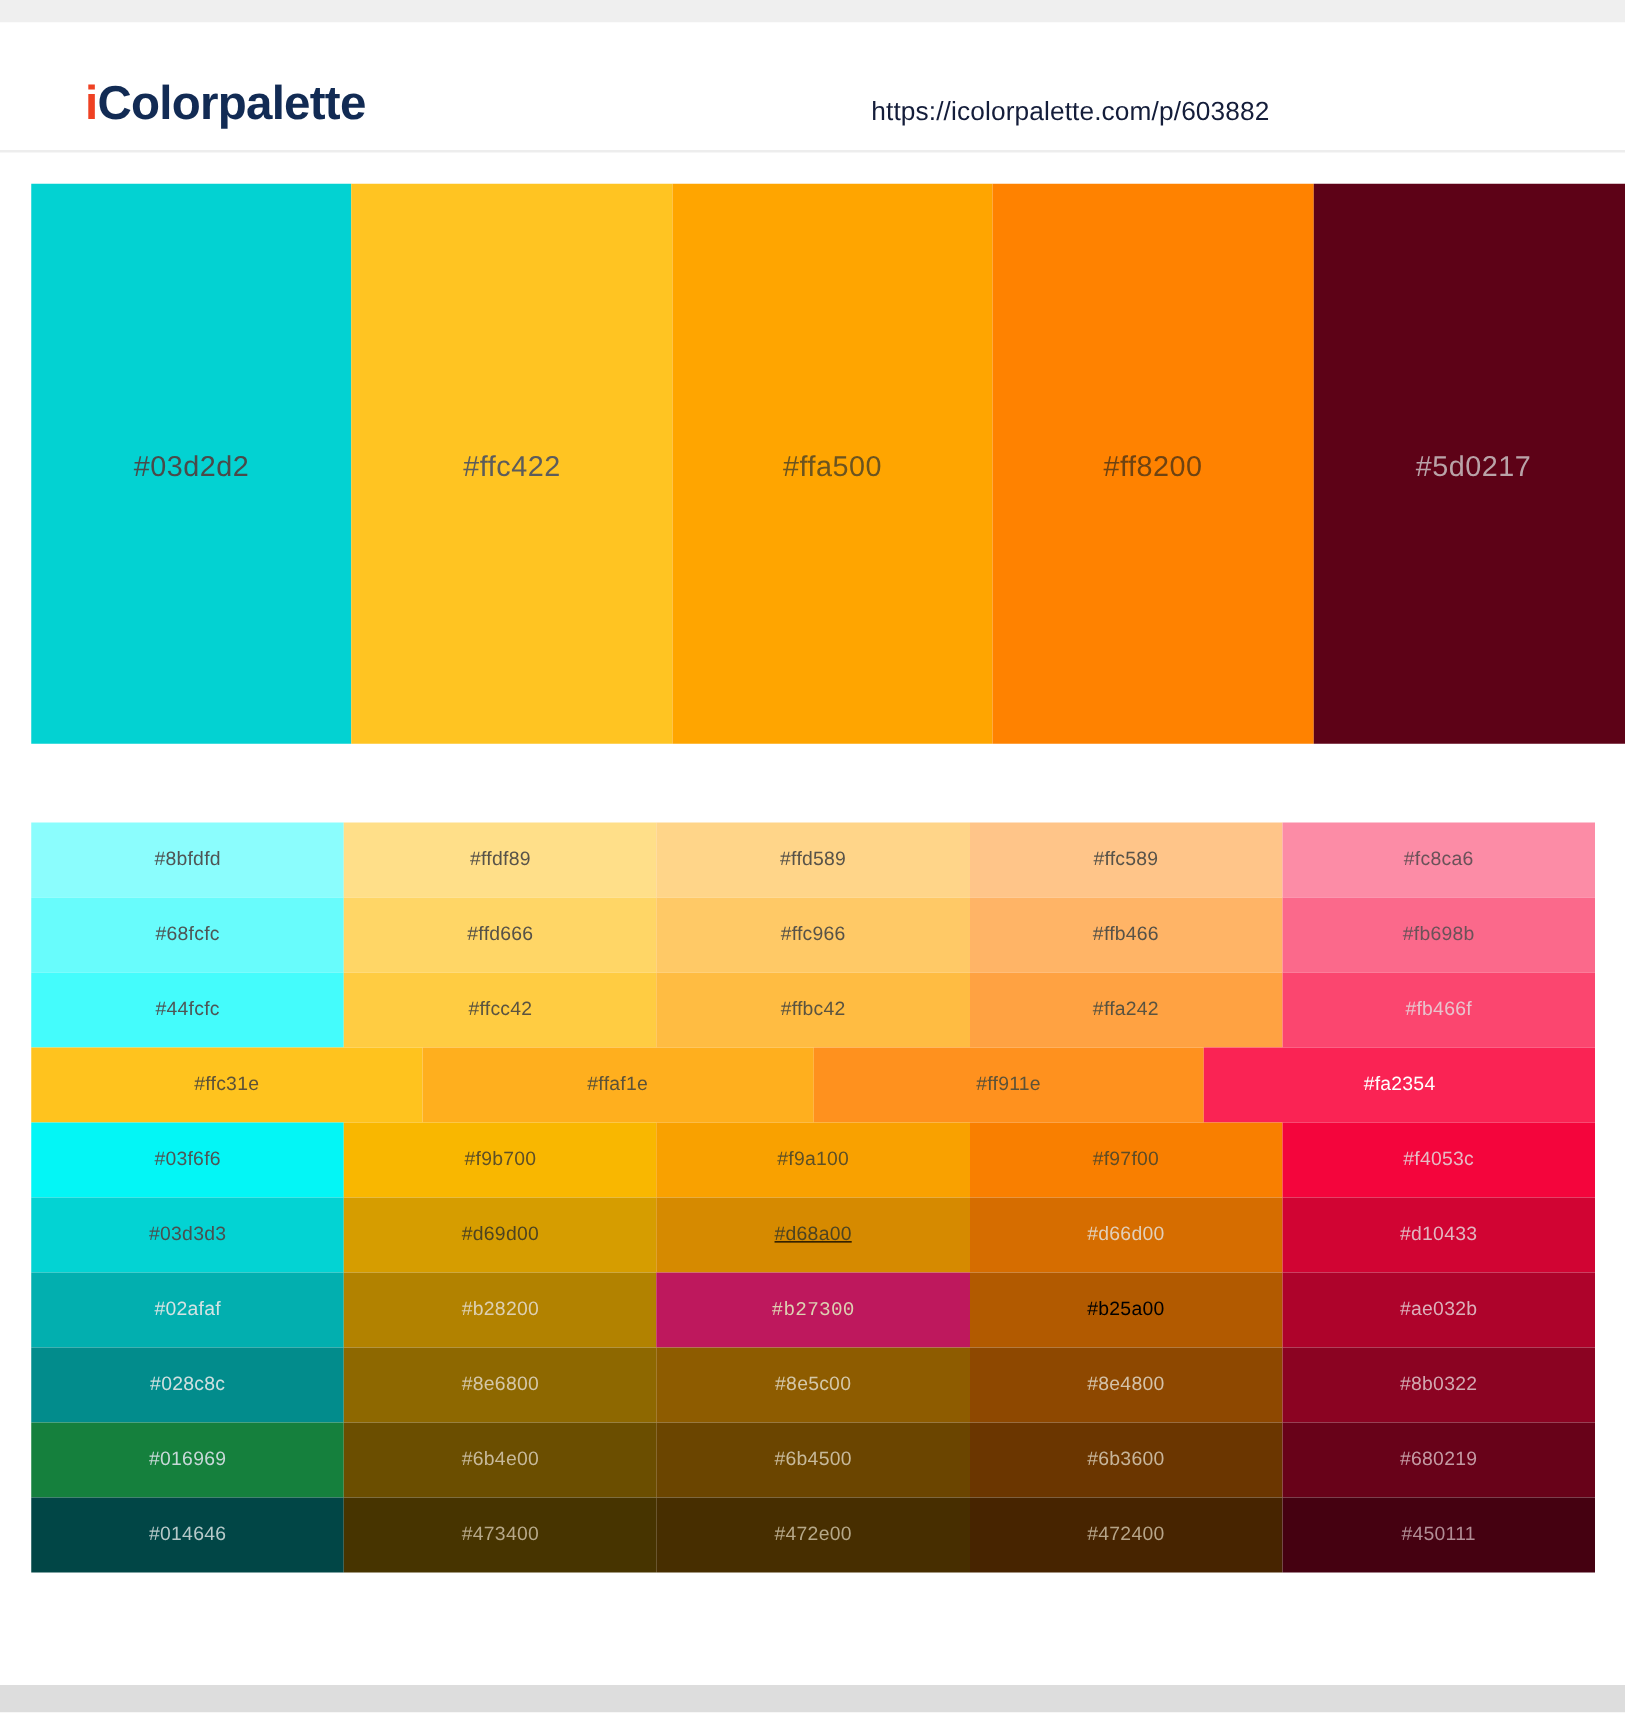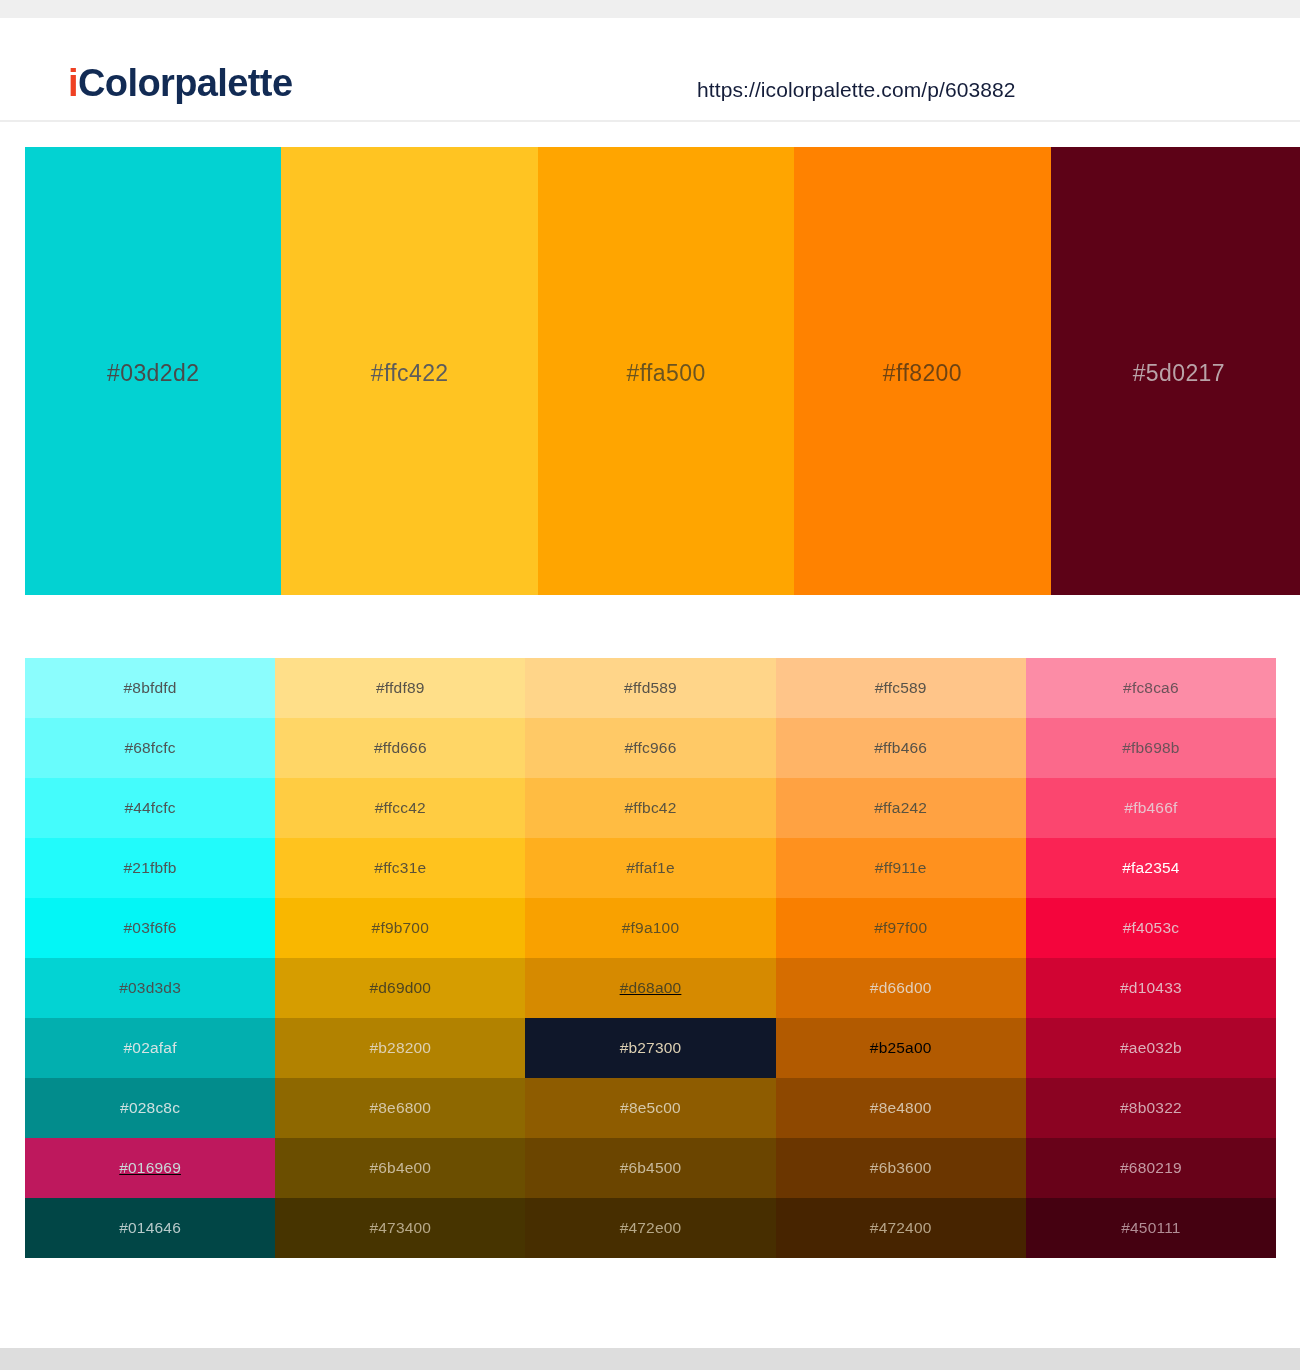--- a/index.html
+++ b/index.html
@@ -186,23 +186,20 @@
           <span class="shade-label" style="color: rgb(90, 83, 64);">#ffbc42</span>
         </div>
         <div class="shade-cell" style="background: rgb(255, 162, 66);">
           <span class="shade-label" style="color: rgb(90, 83, 64);">#ffa242</span>
         </div>
         <div class="shade-cell" style="background: rgb(251, 70, 111); text-align: right;">
           <span class="shade-label" style="color: rgb(232, 195, 205);">#fb466f</span>
         </div>
       </div>
       <div class="shade-row">
-        <div class="shade-cell" style="background: rgb(33, 251, 251);">
-          <span class="shade-label" style="color: rgb(78, 85, 85);">#21fbfb</span>
-        </div>
         <div class="shade-cell" style="background: rgb(255, 195, 30);">
           <span class="shade-label" style="color: rgb(92, 82, 56);">#ffc31e</span>
         </div>
         <div class="shade-cell" style="background: rgb(255, 175, 30);">
           <span class="shade-label" style="color: rgb(92, 82, 56);">#ffaf1e</span>
         </div>
         <div class="shade-cell" style="background: rgb(255, 145, 30);">
           <span class="shade-label" style="color: rgb(92, 82, 56);">#ff911e</span>
         </div>
         <div class="shade-cell" style="background: rgb(250, 35, 84);">
@@ -243,21 +240,21 @@
           <span class="shade-label" style="color: rgb(226, 182, 192);">#d10433</span>
         </div>
       </div>
       <div class="shade-row">
         <div class="shade-cell" style="background: rgb(2, 175, 175);">
           <span class="shade-label" style="color: rgb(213, 227, 227);">#02afaf</span>
         </div>
         <div class="shade-cell" style="background: rgb(178, 130, 0);">
           <span class="shade-label" style="color: rgb(221, 208, 178);">#b28200</span>
         </div>
-        <div class="shade-cell" style="background: #0f172a;">
+        <div class="shade-cell" style="background: #be185d; font-family: Liberation Mono, monospace;">
           <span class="shade-label" style="color: rgb(221, 208, 178);">#b27300</span>
         </div>
         <div class="shade-cell" style="background: rgb(178, 90, 0);">
           <span class="shade-label" style="color: #000000;">#b25a00</span>
         </div>
         <div class="shade-cell" style="background: rgb(174, 3, 43);">
           <span class="shade-label" style="color: rgb(220, 176, 186);">#ae032b</span>
         </div>
       </div>
       <div class="shade-row">
@@ -271,21 +268,21 @@
           <span class="shade-label" style="color: rgb(212, 199, 168);">#8e5c00</span>
         </div>
         <div class="shade-cell" style="background: rgb(142, 72, 0);">
           <span class="shade-label" style="color: rgb(212, 194, 168);">#8e4800</span>
         </div>
         <div class="shade-cell" style="background: rgb(139, 3, 34);">
           <span class="shade-label" style="color: rgb(210, 168, 177);">#8b0322</span>
         </div>
       </div>
       <div class="shade-row">
-        <div class="shade-cell" style="background: #be185d; text-decoration: underline;">
+        <div class="shade-cell" style="background: #15803d;">
           <span class="shade-label" style="color: rgb(200, 216, 216);">#016969</span>
         </div>
         <div class="shade-cell" style="background: rgb(107, 78, 0);">
           <span class="shade-label" style="color: rgb(199, 185, 154);">#6b4e00</span>
         </div>
         <div class="shade-cell" style="background: rgb(107, 69, 0);">
           <span class="shade-label" style="color: rgb(199, 185, 154);">#6b4500</span>
         </div>
         <div class="shade-cell" style="background: rgb(107, 54, 0);">
           <span class="shade-label" style="color: rgb(199, 181, 154);">#6b3600</span>

